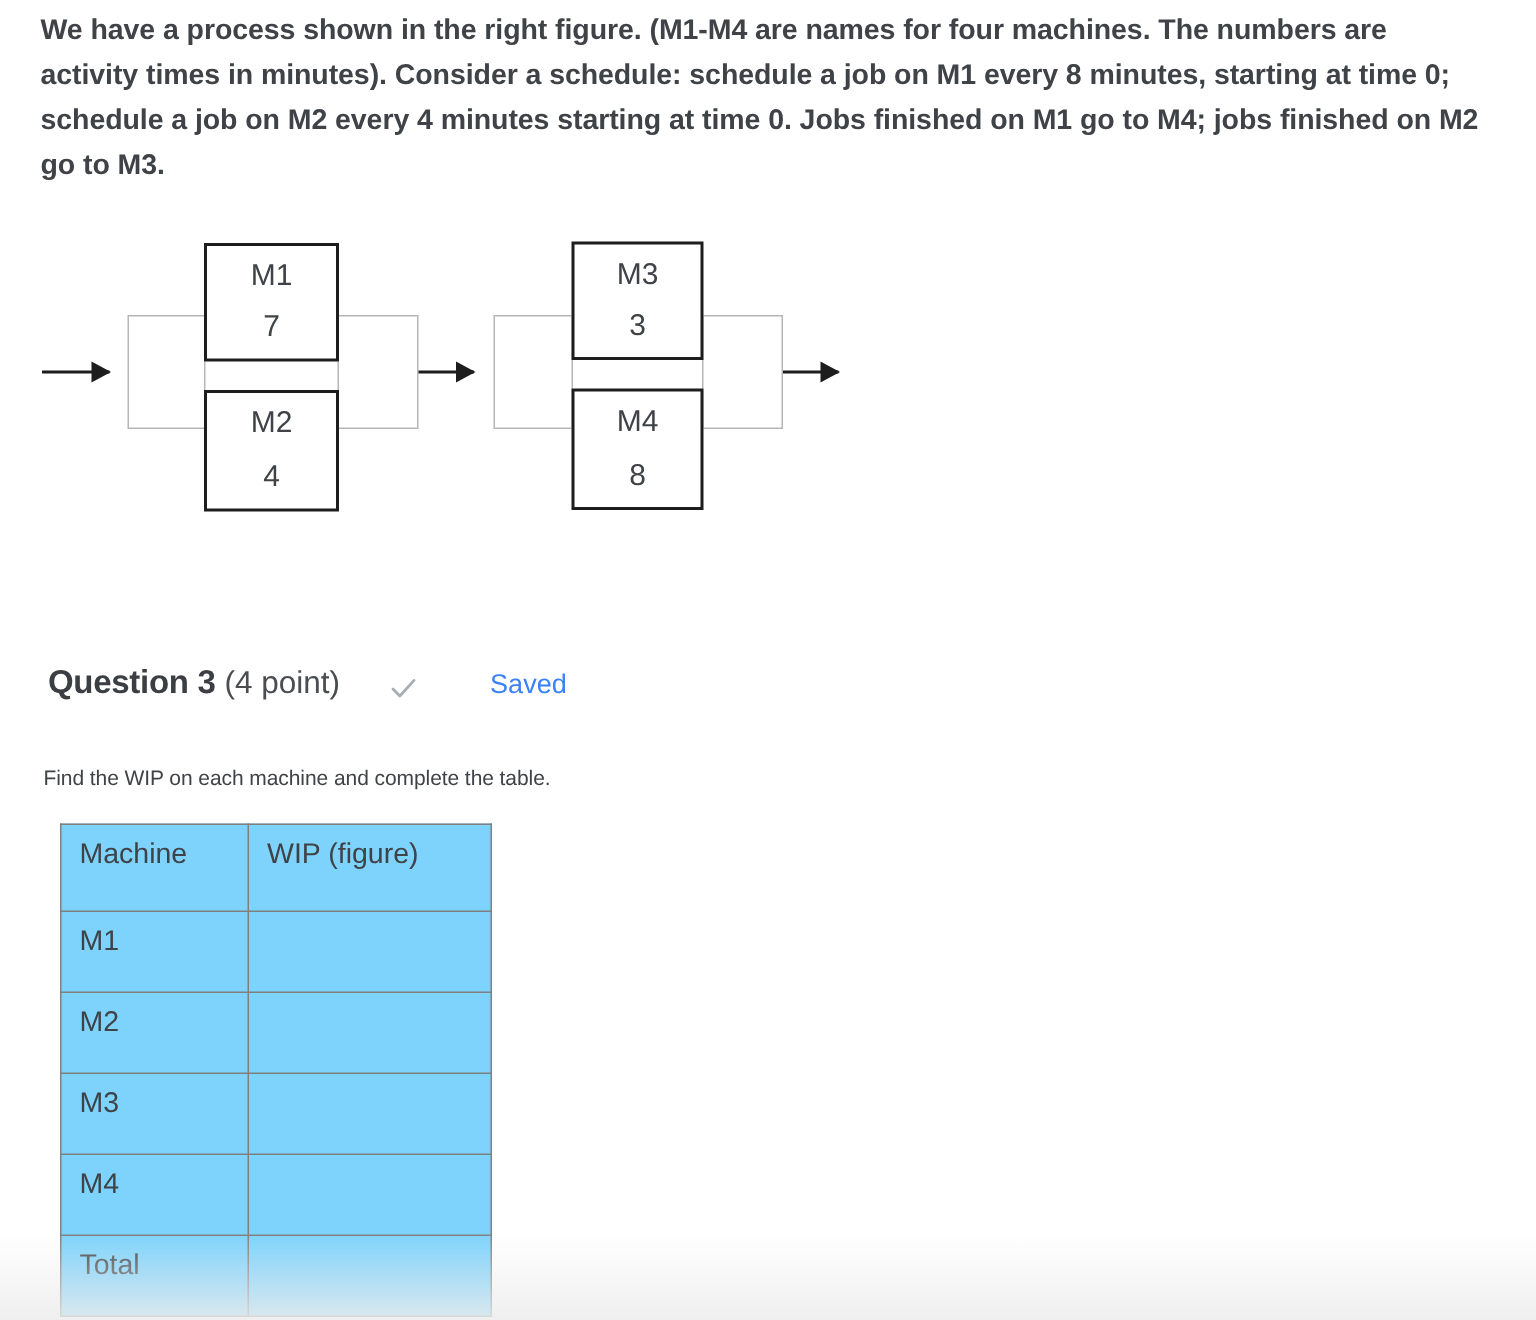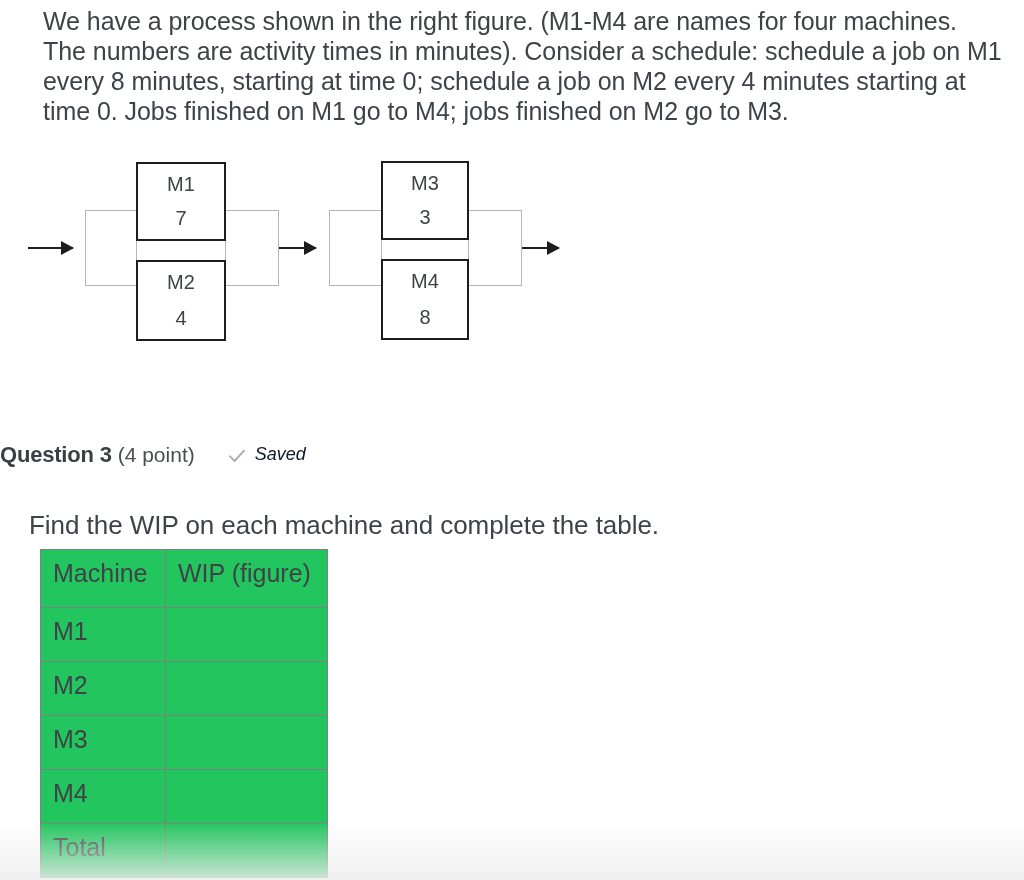--- a/index.html
+++ b/index.html
@@ -26,27 +26,28 @@
     bottom: 0;
     height: 130px;
     background: linear-gradient(to bottom, rgba(255,255,255,0) 0%, rgba(240,240,240,0.0) 55%, rgba(236,236,236,0.85) 100%);
     pointer-events: none;
     z-index: 50;
   }
 
   
   #prompt {
     position: absolute;
-    left: 43px;
+    left: 27px;
     top: 6px;
     width: 960px;
-    font-size: 25px;
+    font-size: 19px;
     line-height: 30px;
     color: #3f4347;
     letter-spacing: -0.05px;
+    font-weight: bold;
   }
 
   
   #diagram {
     position: absolute;
     left: 0;
     top: 148px;
     width: 620px;
     height: 205px;
   }
@@ -91,22 +92,23 @@
     border-bottom: 7.5px solid transparent;
     border-left: 13px solid #1d1d1d;
   }
 
   
   #question-header {
     position: absolute;
     left: 0px;
     top: 442px;
     display: flex;
-    align-items: center;
+    align-items: flex-end;
     font-size: 22px;
+    padding-left: 32px;
   }
   #question-title {
     font-weight: bold;
     color: #3b3f43;
     letter-spacing: -0.2px;
   }
   #question-points {
     font-weight: normal;
     color: #4a4e52;
     margin-left: 6px;
@@ -119,44 +121,44 @@
     position: relative;
     top: -1px;
   }
   #saved-check {
     width: 18px;
     height: 18px;
     display: inline-block;
     margin-right: 9px;
   }
   #saved-label {
-    font-style: italic;
     font-size: 18px;
-    color: #0f172a;
+    color: #3b82f6;
+    margin-left: 40px;
   }
 
   
   #instruction {
     position: absolute;
     left: 29px;
     top: 510px;
-    font-size: 26px;
+    font-size: 14px;
     color: #3f4347;
     letter-spacing: -0.05px;
   }
 
   
   #wip-table {
     position: absolute;
     left: 40px;
     top: 549px;
     border-collapse: collapse;
     table-layout: fixed;
-    background: #22c55e;
-    font-size: 25px;
+    background: #7dd3fc;
+    font-size: 19px;
     color: #3f4347;
   }
   #wip-table td, #wip-table th {
     border: 1.3px solid #7f7f7f;
     box-sizing: border-box;
     text-align: left;
     vertical-align: top;
     padding: 9px 0 0 12px;
     font-weight: normal;
   }

